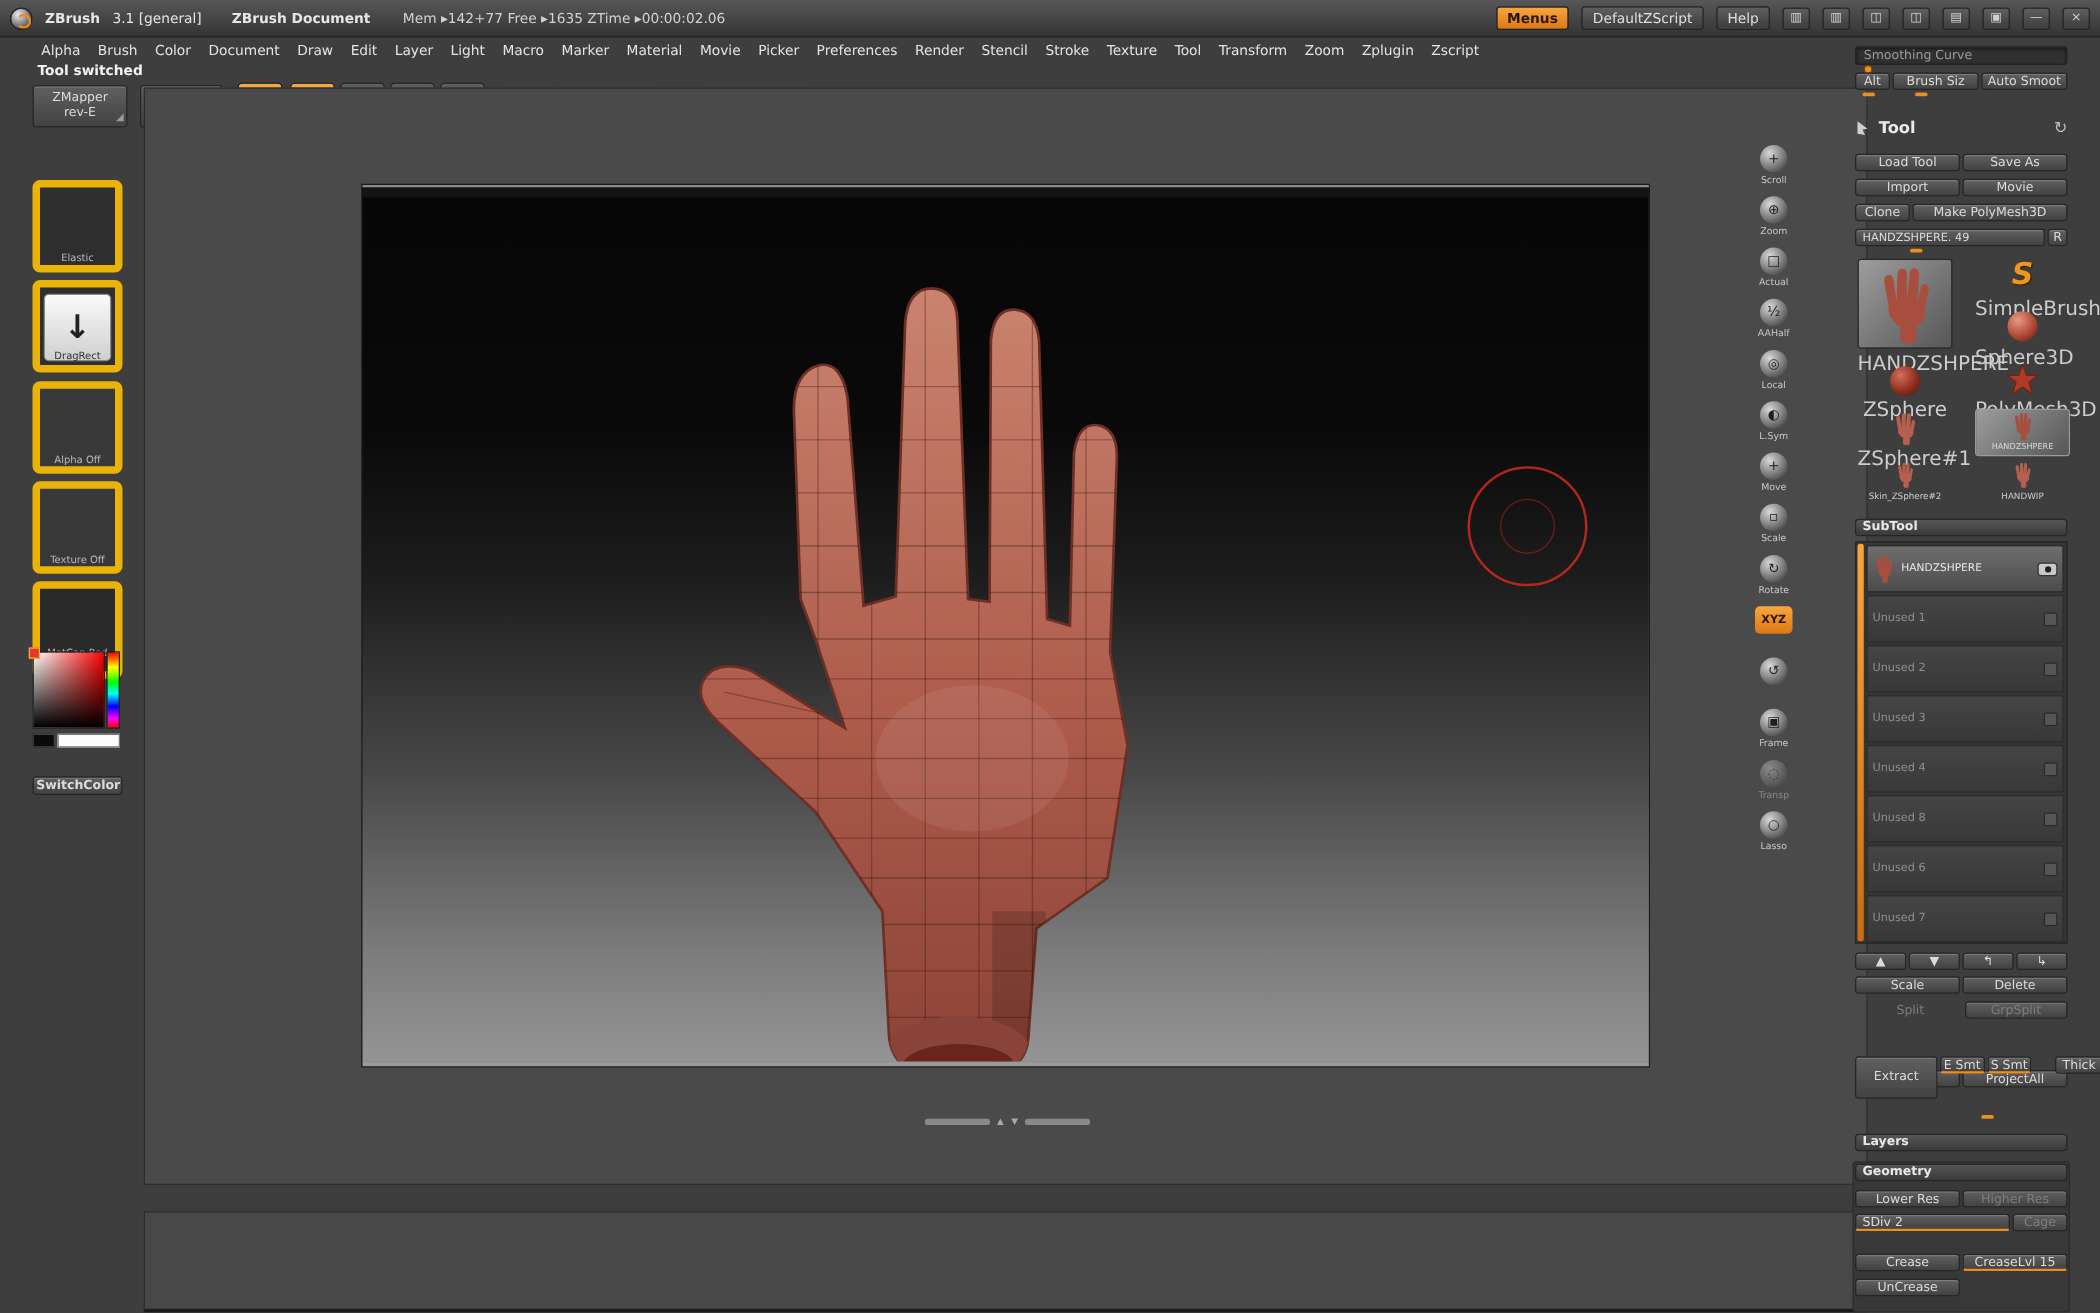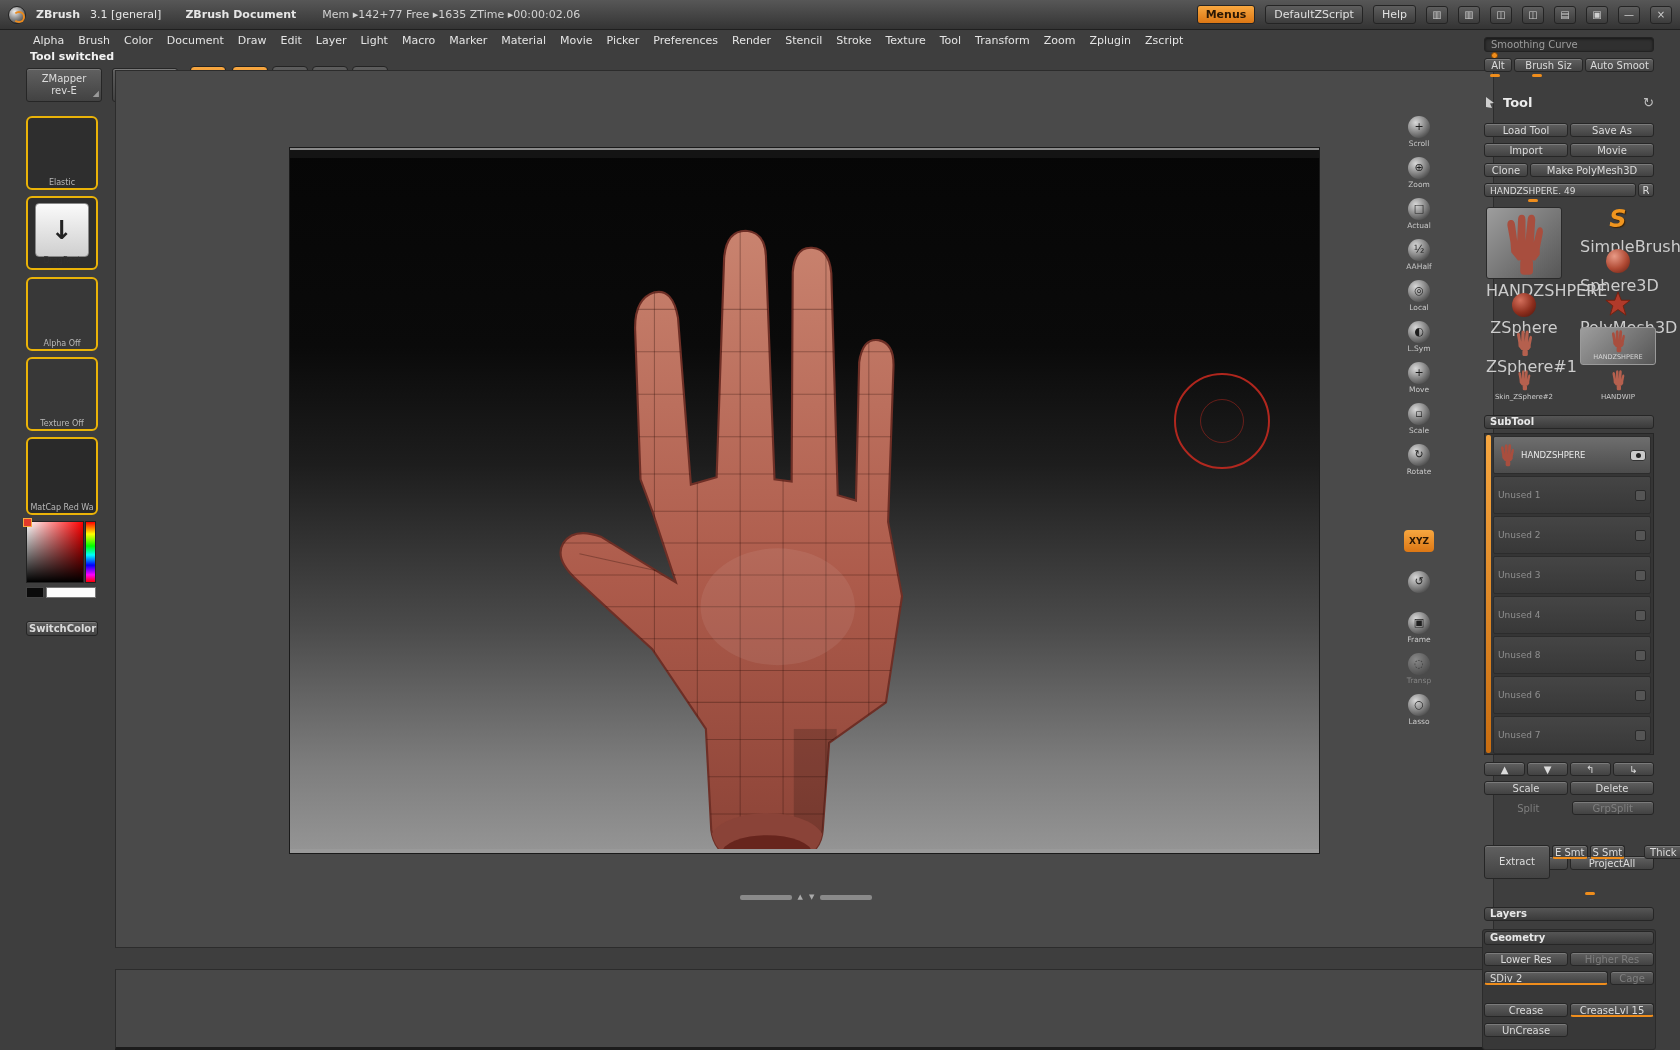--- a/index.html
+++ b/index.html
@@ -47,21 +47,21 @@
   .tile{position:absolute;width:36px;height:36px;border-radius:4px;border:1px solid #242424;
     background:linear-gradient(#5e5e5e,#3c3c3c);text-align:center;}
   .tile.orange{background:linear-gradient(#f7a740,#dd7714);}
   .tile .tlabel{display:block;font-size:8px;color:#2a1704;font-weight:bold;margin-top:1px;}
   .tile.gray .tlabel{color:#d8d8d8;}
   .tile .tglyph{display:block;font-size:13px;font-weight:bold;color:#e6e6e6;margin-top:3px;line-height:14px;}
 
   
   .shelf{position:absolute;left:26px;top:112px;width:74px;}
   .shelf-item{position:absolute;left:0;width:72px;border-radius:6px;background:#2e2e2e;
-    border:2px solid #eab308;text-align:center;}
+    border:6px solid #eab308;text-align:center;margin-top:28px;}
   .shelf-label{position:absolute;left:0;right:0;bottom:1px;font-size:8px;color:#b8b8b8;}
   .swatch-circle{margin:4px auto 0;border-radius:50%;}
 
   
   .canvas-area{position:absolute;left:115px;top:70px;width:1379px;height:878px;background:#4a4a4a;
     border:1px solid #2c2c2c;}
   .doc{position:absolute;left:174px;top:77px;width:1029px;height:705px;
     background:linear-gradient(180deg,#060606 0%,#0a0a0a 28%,#1d1d1d 45%,#4a4a4a 68%,#7d7d7d 88%,#949494 100%);
     border-top:2px solid #8a8a8a;border-bottom:4px solid #9a9a9a;box-shadow:0 0 0 1px #1a1a1a;}
   .doc-topband{position:absolute;left:0;top:0;width:100%;height:8px;background:#141414;}
@@ -74,21 +74,21 @@
   .doc-scroll .bar{width:52px;height:5px;background:#8a8a8a;border-radius:2px;}
   .doc-scroll .tri{font-size:7px;color:#aaa;line-height:8px;}
   .tray{position:absolute;left:115px;top:969px;width:1379px;height:81px;background:#484848;
     border:1px solid #2c2c2c;border-bottom:3px solid #1c1c1c;}
 
   
   .strip{position:absolute;left:1398px;top:116px;width:42px;}
   .strip-item{height:41px;text-align:center;}
   .strip-item .slabel{display:block;font-size:7.5px;color:#c8c8c8;margin-top:1px;}
   .strip-item.accent .orb{background:linear-gradient(#f7a740,#dd7714);border-radius:4px;color:#2a1704;
-    font-size:9px;font-weight:bold;width:30px;margin-top:45px;}
+    font-size:9px;font-weight:bold;width:30px;}
   .strip-item.dim{opacity:.45;}
 
   
   .panel{position:absolute;left:1480px;top:34px;width:178px;height:1016px;}
   .prow{position:absolute;left:4px;right:4px;display:flex;gap:2px;}
   .prow .b{flex:1;height:14px;}
   .phead{position:absolute;left:4px;right:4px;display:flex;align-items:center;gap:5px;}
   .phead .ptitle{font-size:13px;font-weight:bold;color:#ececec;}
   .secbar{position:absolute;left:4px;right:4px;height:14px;background:linear-gradient(#565656,#3a3a3a);
     border:1px solid #262626;border-radius:3px;font-size:10px;font-weight:bold;color:#e8e8e8;

